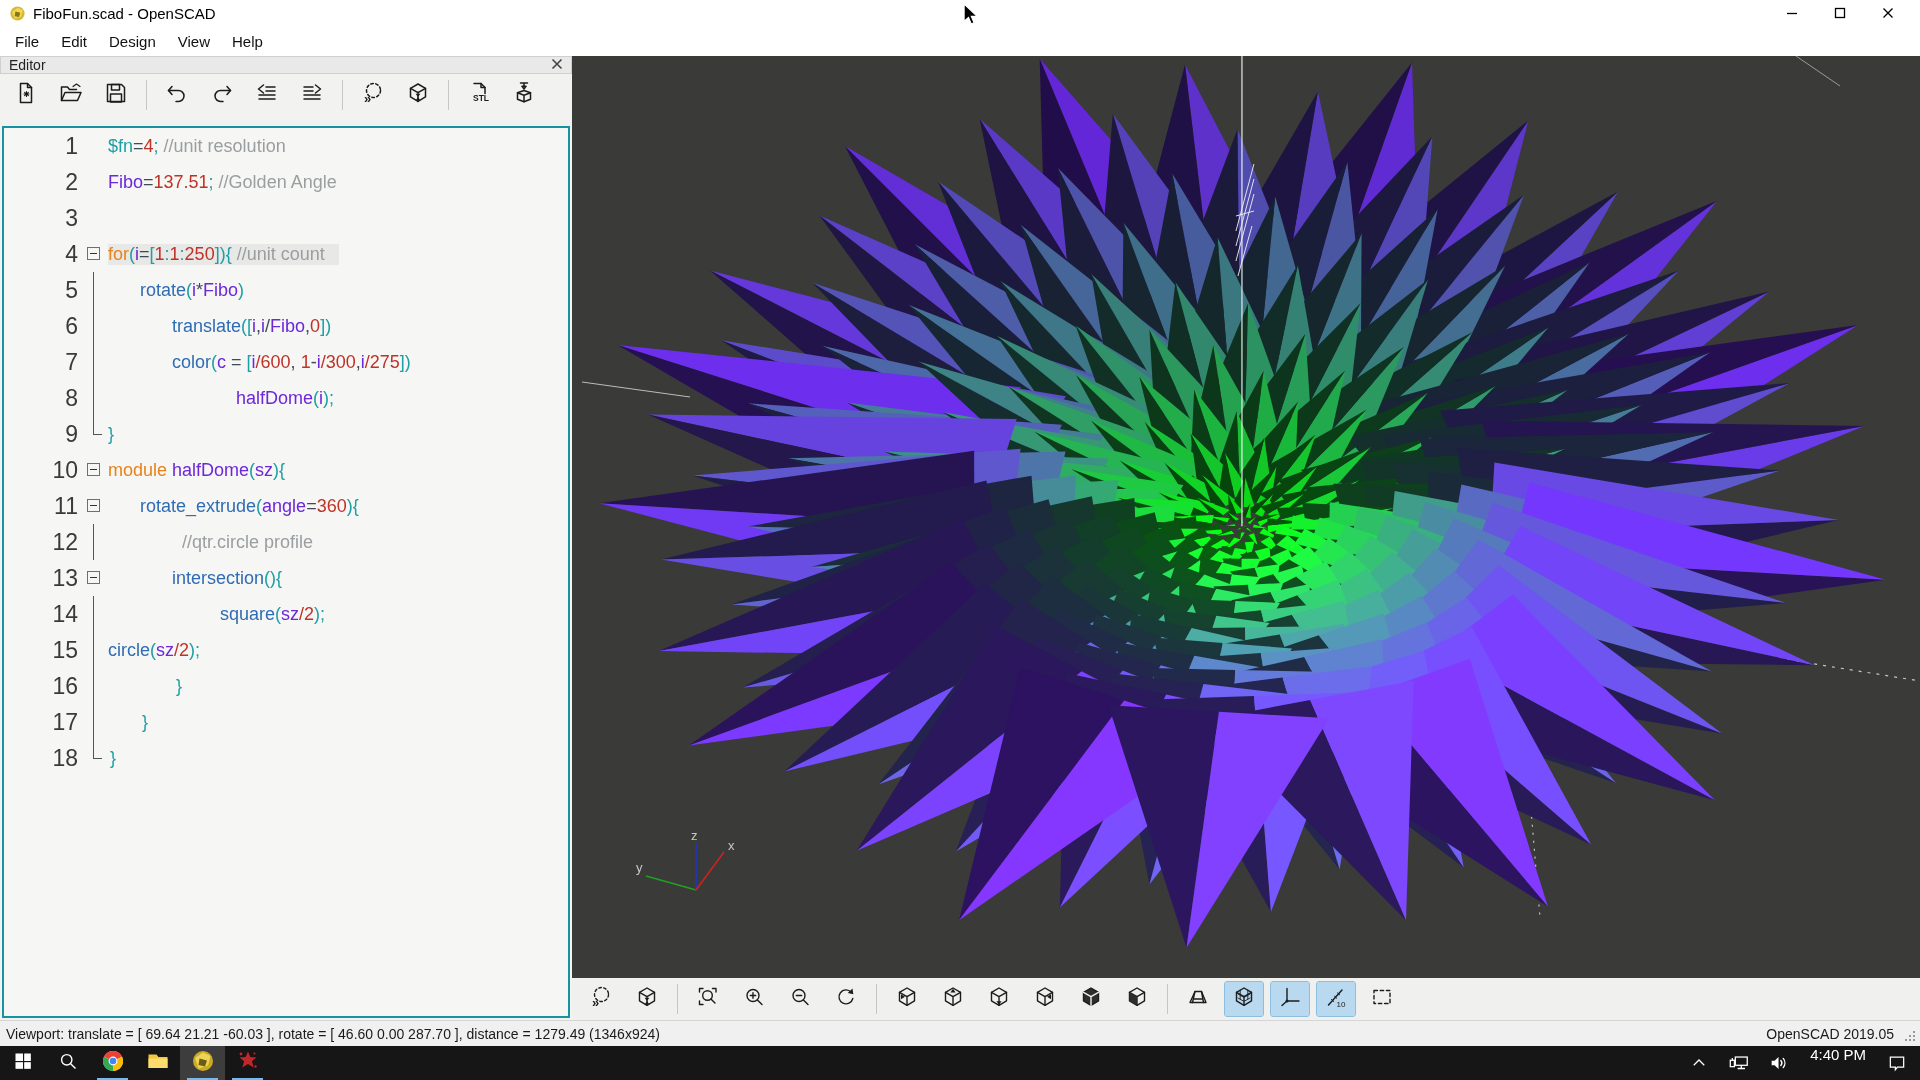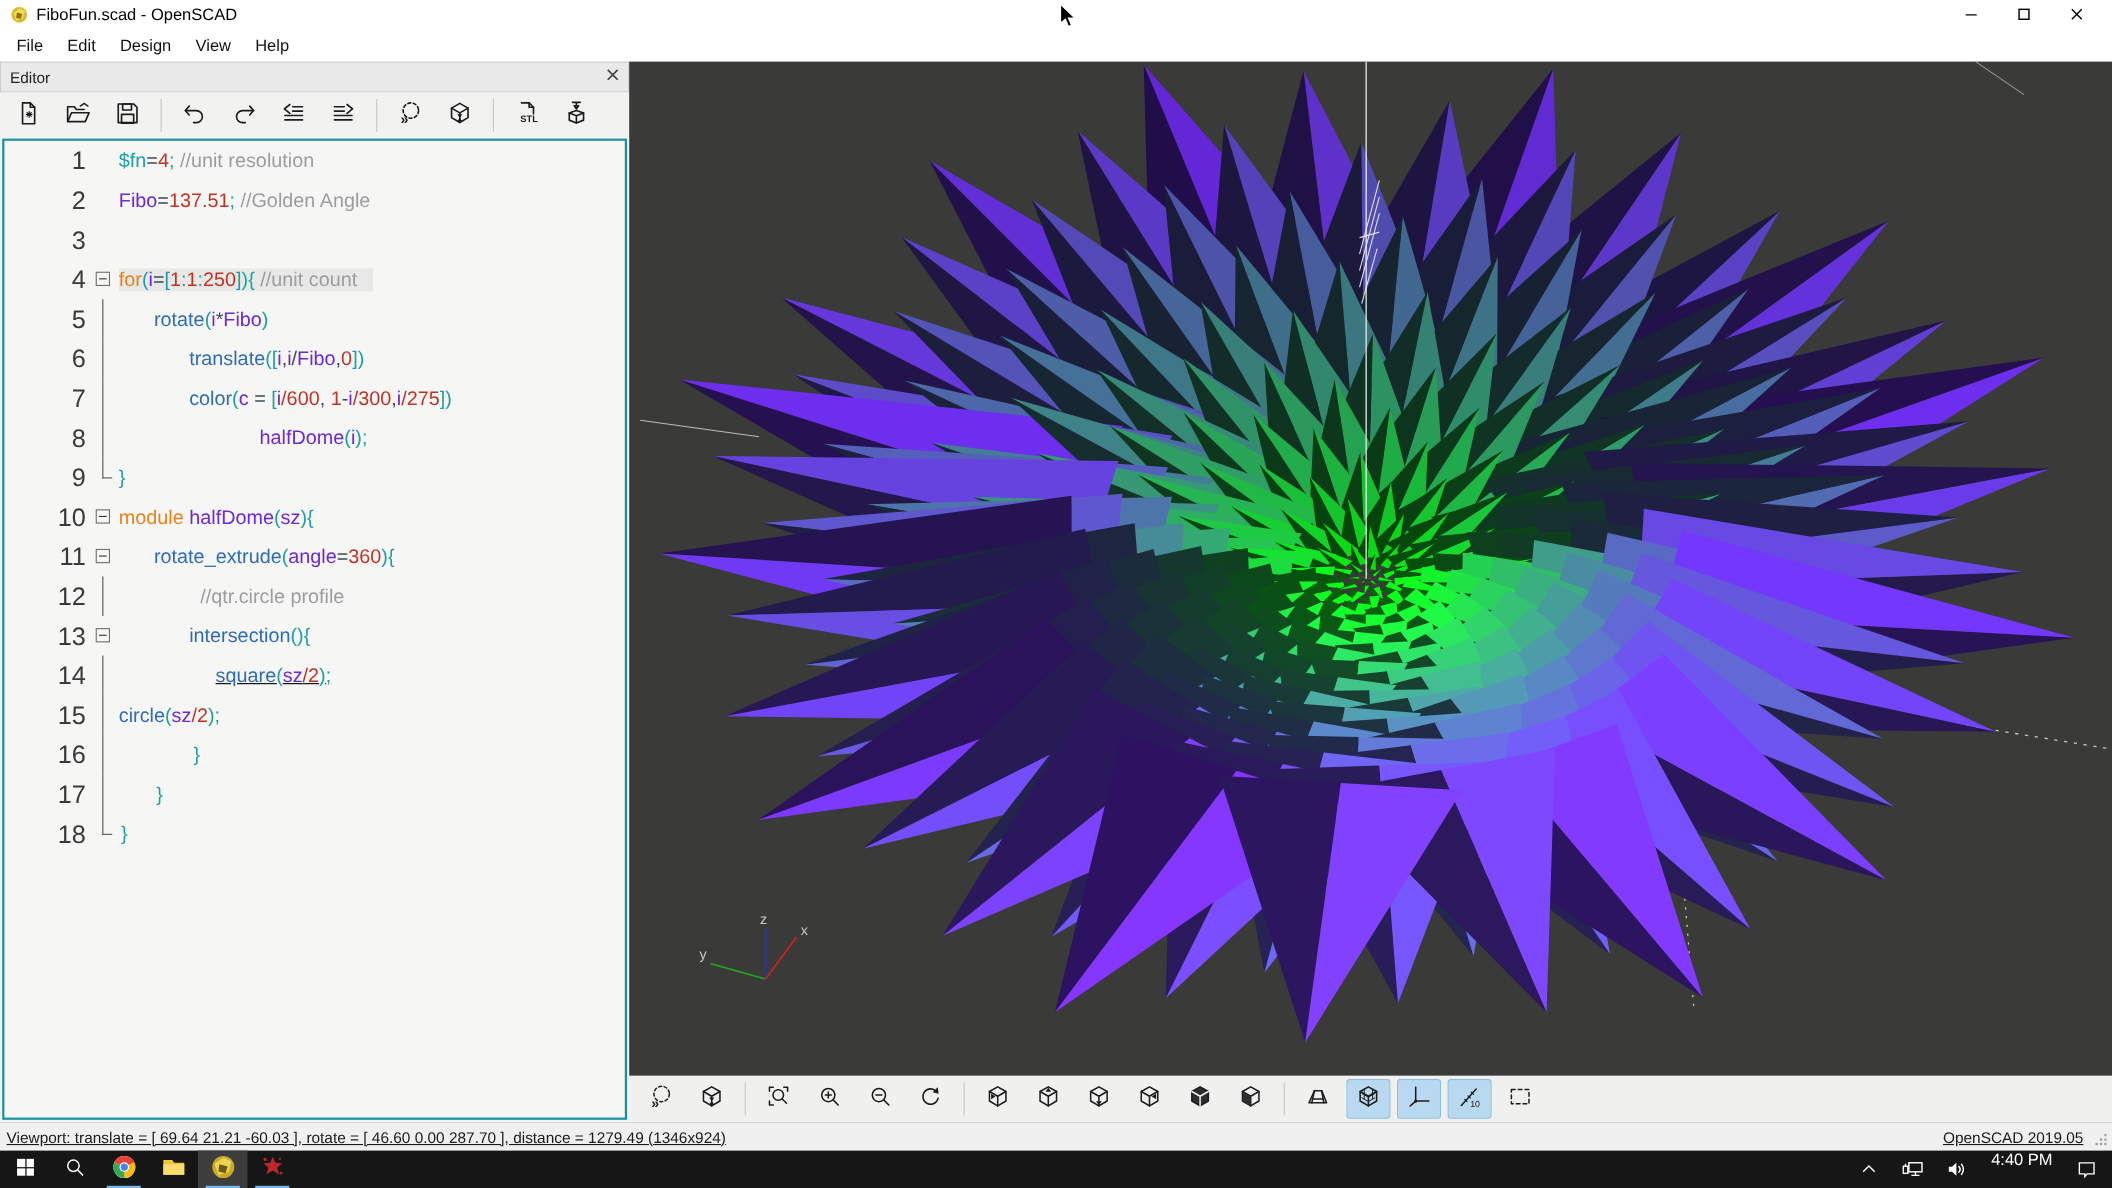--- a/index.html
+++ b/index.html
@@ -10,21 +10,21 @@
   #app-icon{width:17px;height:17px;margin:0 7px 0 9px;}
   #win-title{font-size:15px;color:#000;}
   #win-controls{position:absolute;right:8px;top:0;height:26px;display:flex;align-items:center;}
   .win-btn{width:48px;height:26px;display:flex;align-items:center;justify-content:center;}
   .win-btn svg{stroke:#000;stroke-width:1.3;fill:none;}
   
   #menubar{position:absolute;left:0;top:26px;width:1920px;height:30px;background:#fff;display:flex;align-items:center;padding-left:4px;box-sizing:border-box;}
   .menu-item{font-size:15px;color:#111;padding:4px 11px;cursor:default;}
   
   #editor{position:absolute;left:0;top:56px;width:572px;height:964px;background:#f2f2f1;box-sizing:border-box;}
-  #editor-header{height:28px;background:#e9e9e9;border:1px solid #cfcfcf;display:flex;align-items:center;justify-content:space-between;padding:0 8px;box-sizing:border-box;}
+  #editor-header{height:18px;background:#e9e9e9;border:1px solid #cfcfcf;display:flex;align-items:center;justify-content:space-between;padding:0 8px;box-sizing:border-box;}
   #editor-title{font-size:14px;color:#222;}
   #editor-close svg{stroke:#444;stroke-width:1.6;}
   #editor-toolbar{height:42px;display:flex;align-items:center;gap:9px;padding-left:8px;background:#f2f2f1;}
   .tbtn{width:36px;height:34px;display:flex;align-items:center;justify-content:center;border-radius:3px;}
   .tbtn svg{stroke:#1c1c1c;stroke-width:1.5;fill:none;stroke-linejoin:round;stroke-linecap:round;}
   .tsep{width:1px;height:30px;background:#c6c6c6;margin:0 3px;}
   #code-area{position:absolute;left:2px;right:2px;top:70px;bottom:2px;background:#f6f6f4;border:2px solid #1792a0;overflow:hidden;box-sizing:border-box;}
   .code-row{height:36px;display:flex;align-items:center;white-space:pre;}
   .gut{width:74px;text-align:right;font-size:23px;color:#3a3a3a;flex:0 0 auto;padding-right:4px;}
   .fold{width:26px;height:36px;position:relative;flex:0 0 auto;}
@@ -39,21 +39,21 @@
   .tk-p{color:#1d9fa6}.tk-v{color:#6d28d9}.tk-op{color:#3f4b54}.tk-c{color:#9a9ea1}
   
   #viewport{position:absolute;left:572px;top:56px;width:1348px;height:964px;}
   #vp-canvas{position:absolute;left:0;top:0;width:1348px;height:922px;background:#3a3a38;overflow:hidden;}
   #vp-canvas svg{position:absolute;left:0;top:0;}
   #vp-toolbar{position:absolute;left:0;bottom:0;width:1348px;height:42px;background:#f0f0ee;display:flex;align-items:center;gap:8px;padding-left:10px;box-sizing:border-box;}
   .vbtn{width:38px;height:34px;display:flex;align-items:center;justify-content:center;border-radius:2px;}
   .vbtn svg{stroke:#1c1c1c;stroke-width:1.4;fill:none;stroke-linejoin:round;stroke-linecap:round;}
   .vbtn.active{background:#b9d9f0;outline:1px solid #8cbede;}
   
-  #statusbar{position:absolute;left:0;top:1020px;width:1920px;height:26px;background:#f0f0f0;border-top:1px solid #d5d5d5;display:flex;align-items:center;justify-content:space-between;box-sizing:border-box;font-size:14px;color:#1a1a1a;text-decoration:underline;}
+  #statusbar{position:absolute;left:0;top:1020px;width:1920px;height:26px;background:#f0f0f0;border-top:1px solid #d5d5d5;display:flex;align-items:center;justify-content:space-between;box-sizing:border-box;font-size:14px;color:#1a1a1a;}
   #status-left{padding-left:6px;}
   #status-right{padding-right:26px;}
   #grip{position:absolute;right:3px;bottom:3px;}
   
   #taskbar{position:absolute;left:0;top:1046px;width:1920px;height:34px;background:#161616;display:flex;align-items:center;}
   .tb-btn{width:45px;height:34px;display:flex;align-items:center;justify-content:center;position:relative;}
   .tb-btn.active-app{background:#3d3d3d;}
   .tb-btn .runline{position:absolute;left:7px;right:7px;bottom:0;height:2px;background:#76b9ed;}
   #tray{margin-left:auto;display:flex;gap:6px;padding-right:6px;}
   .tray-btn{width:34px;height:34px;display:flex;align-items:center;justify-content:center;}
@@ -196,21 +196,21 @@
         <div class="code-row"><div class="gut">4</div><div class="fold"><div class="fbox"></div></div><span class="code-content hl" style="margin-left: 0px;"><span class="tk-kw">for</span><span class="tk-p">(</span><span class="tk-v">i</span><span class="tk-op">=</span><span class="tk-p">[</span><span class="tk-num">1</span><span class="tk-p">:</span><span class="tk-num">1</span><span class="tk-p">:</span><span class="tk-num">250</span><span class="tk-p">]){</span><span class="tk-c"> //unit count</span></span></div>
         <div class="code-row"><div class="gut">5</div><div class="fold"><div class="fline"></div></div><span class="code-content" style="margin-left: 32px;"><span class="tk-fn">rotate</span><span class="tk-p">(</span><span class="tk-v">i</span><span class="tk-op">*</span><span class="tk-v">Fibo</span><span class="tk-p">)</span></span></div>
         <div class="code-row"><div class="gut">6</div><div class="fold"><div class="fline"></div></div><span class="code-content" style="margin-left: 64px;"><span class="tk-fn">translate</span><span class="tk-p">([</span><span class="tk-v">i</span><span class="tk-op">,</span><span class="tk-v">i</span><span class="tk-op">/</span><span class="tk-v">Fibo</span><span class="tk-op">,</span><span class="tk-num">0</span><span class="tk-p">])</span></span></div>
         <div class="code-row"><div class="gut">7</div><div class="fold"><div class="fline"></div></div><span class="code-content" style="margin-left: 64px;"><span class="tk-fn">color</span><span class="tk-p">(</span><span class="tk-v">c </span><span class="tk-op">= </span><span class="tk-p">[</span><span class="tk-v">i</span><span class="tk-num">/600</span><span class="tk-op">, </span><span class="tk-num">1</span><span class="tk-op">-</span><span class="tk-v">i</span><span class="tk-num">/300</span><span class="tk-op">,</span><span class="tk-v">i</span><span class="tk-num">/275</span><span class="tk-p">])</span></span></div>
         <div class="code-row"><div class="gut">8</div><div class="fold"><div class="fline"></div></div><span class="code-content" style="margin-left: 128px;"><span class="tk-v">halfDome</span><span class="tk-p">(</span><span class="tk-v">i</span><span class="tk-p">);</span></span></div>
         <div class="code-row"><div class="gut">9</div><div class="fold"><div class="fcorner-v"></div><div class="fcorner-h"></div></div><span class="code-content" style="margin-left: 0px;"><span class="tk-p">}</span></span></div>
         <div class="code-row"><div class="gut">10</div><div class="fold"><div class="fbox"></div></div><span class="code-content" style="margin-left: 0px;"><span class="tk-kw">module</span><span class="tk-v"> halfDome</span><span class="tk-p">(</span><span class="tk-v">sz</span><span class="tk-p">){</span></span></div>
         <div class="code-row"><div class="gut">11</div><div class="fold"><div class="fbox"></div></div><span class="code-content" style="margin-left: 32px;"><span class="tk-fn">rotate_extrude</span><span class="tk-p">(</span><span class="tk-v">angle</span><span class="tk-op">=</span><span class="tk-num">360</span><span class="tk-p">){</span></span></div>
         <div class="code-row"><div class="gut">12</div><div class="fold"><div class="fline"></div></div><span class="code-content" style="margin-left: 74px;"><span class="tk-c">//qtr.circle profile</span></span></div>
         <div class="code-row"><div class="gut">13</div><div class="fold"><div class="fbox"></div></div><span class="code-content" style="margin-left: 64px;"><span class="tk-fn">intersection</span><span class="tk-p">(){</span></span></div>
-        <div class="code-row"><div class="gut">14</div><div class="fold"><div class="fline"></div></div><span class="code-content" style="margin-left: 88px; text-decoration: underline;"><span class="tk-fn">square</span><span class="tk-p">(</span><span class="tk-v">sz</span><span class="tk-num">/2</span><span class="tk-p">);</span></span></div>
+        <div class="code-row"><div class="gut">14</div><div class="fold"><div class="fline"></div></div><span class="code-content" style="margin-left: 112px;"><span class="tk-fn">square</span><span class="tk-p">(</span><span class="tk-v">sz</span><span class="tk-num">/2</span><span class="tk-p">);</span></span></div>
         <div class="code-row"><div class="gut">15</div><div class="fold"><div class="fline"></div></div><span class="code-content" style=""><span class="tk-fn">circle</span><span class="tk-p">(</span><span class="tk-v">sz</span><span class="tk-num">/2</span><span class="tk-p">);</span></span></div>
         <div class="code-row"><div class="gut">16</div><div class="fold"><div class="fline"></div></div><span class="code-content" style="margin-left: 68px;"><span class="tk-p">}</span></span></div>
         <div class="code-row"><div class="gut">17</div><div class="fold"><div class="fline"></div></div><span class="code-content" style="margin-left: 34px;"><span class="tk-p">}</span></span></div>
         <div class="code-row"><div class="gut">18</div><div class="fold"><div class="fcorner-v"></div><div class="fcorner-h"></div></div><span class="code-content" style="margin-left: 2px;"><span class="tk-p">}</span></span></div>
       </div>
   </div>
 
   <div id="viewport">
     <div id="vp-canvas">
       <svg id="svg-back" width="1348" height="922">

